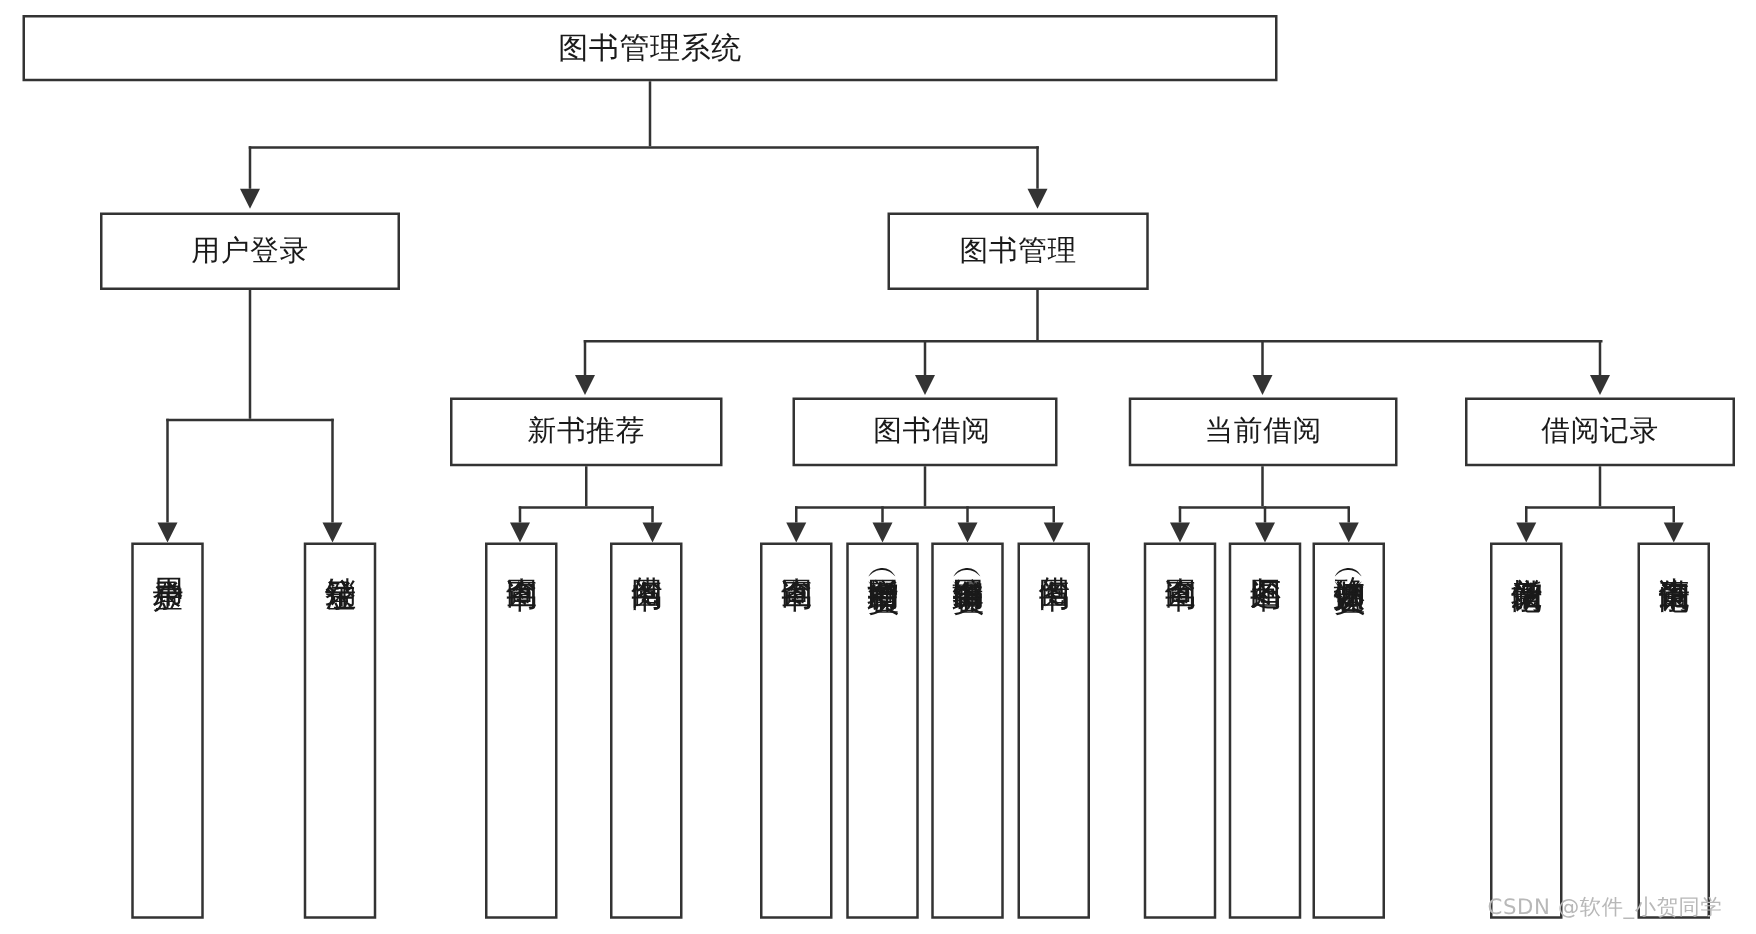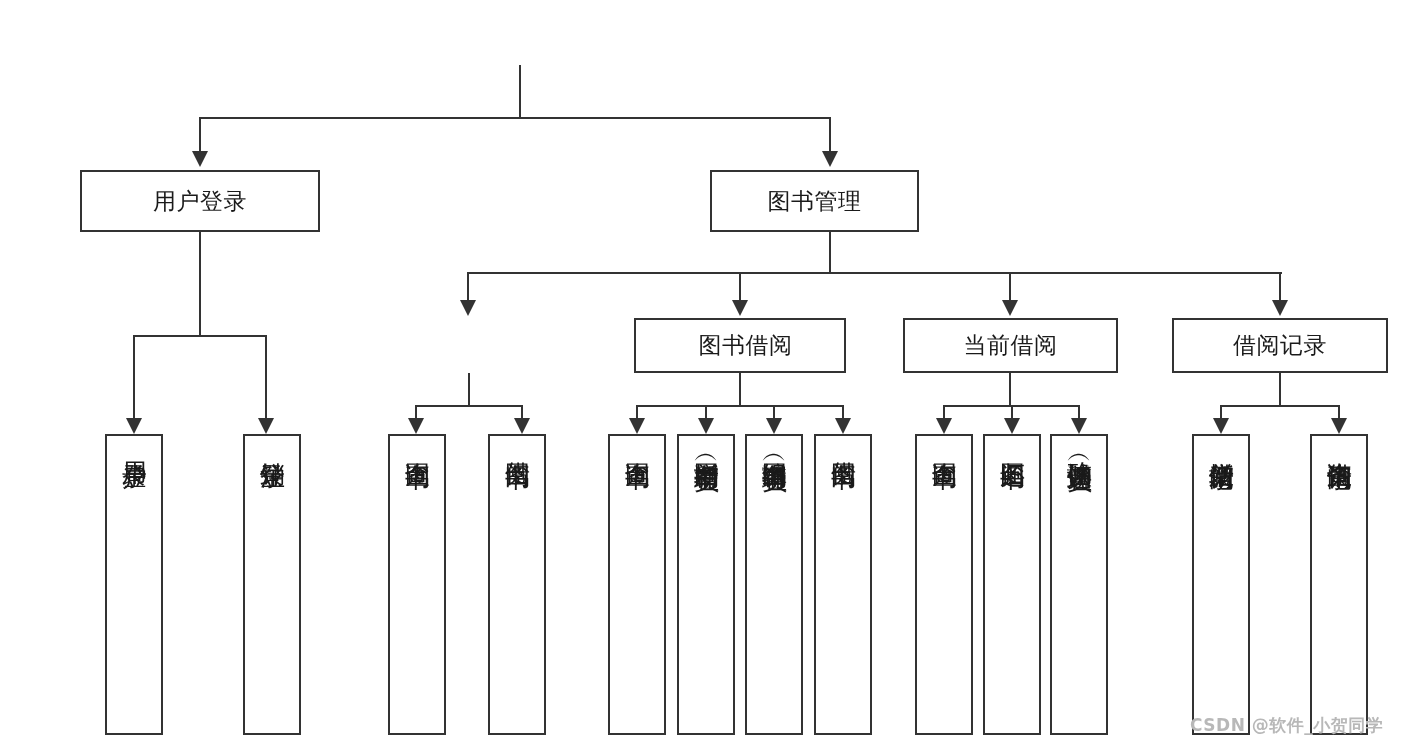--- a/index.html
+++ b/index.html
@@ -70,28 +70,30 @@
     border-top: 16px solid #333333;
   }
   
   #watermark {
     position: absolute;
     font-size: 17px;
     color: #b8b8b8;
     white-space: nowrap;
     letter-spacing: 0.5px;
     font-family: "DejaVu Sans", "Liberation Sans", sans-serif;
-    font-weight: bold;
   }
 </style>
 </head>
 <body>
 
 <div id="canvas">
 
+  <div class="node h root" style="left:18px; top:12px; width:1004px; height:53px;">
+    <span class="lbl">图书管理系统</span>
+  </div>
 
   <div class="vline" style="left:519px; top:65px; width:2px; height:52px;"></div>
 
   <div class="hline" style="left:199px; top:117px; width:632px; height:2px;"></div>
 
   <div class="vline" style="left:199px; top:117px; width:2px; height:34px;"></div>
   <div class="arrow" style="left:192px; top:151px;"></div>
   <div class="vline" style="left:829px; top:117px; width:2px; height:34px;"></div>
   <div class="arrow" style="left:822px; top:151px;"></div>
 
@@ -113,20 +115,23 @@
   <div class="hline" style="left:467px; top:272px; width:815px; height:2px;"></div>
   <div class="vline" style="left:467px; top:272px; width:2px; height:28px;"></div>
   <div class="arrow" style="left:460px; top:300px;"></div>
   <div class="vline" style="left:739px; top:272px; width:2px; height:28px;"></div>
   <div class="arrow" style="left:732px; top:300px;"></div>
   <div class="vline" style="left:1009px; top:272px; width:2px; height:28px;"></div>
   <div class="arrow" style="left:1002px; top:300px;"></div>
   <div class="vline" style="left:1279px; top:272px; width:2px; height:28px;"></div>
   <div class="arrow" style="left:1272px; top:300px;"></div>
 
+  <div class="node h" style="left:360px; top:318px; width:218px; height:55px;">
+    <span class="lbl">新书推荐</span>
+  </div>
   <div class="node h" style="left:634px; top:318px; width:212px; height:55px;padding-left:11px;">
     <span class="lbl">图书借阅</span>
   </div>
   <div class="node h" style="left:1172px; top:318px; width:216px; height:55px;">
     <span class="lbl">借阅记录</span>
   </div>
   <div class="node h" style="left:903px; top:318px; width:215px; height:55px;">
     <span class="lbl">当前借阅</span>
   </div>
 

